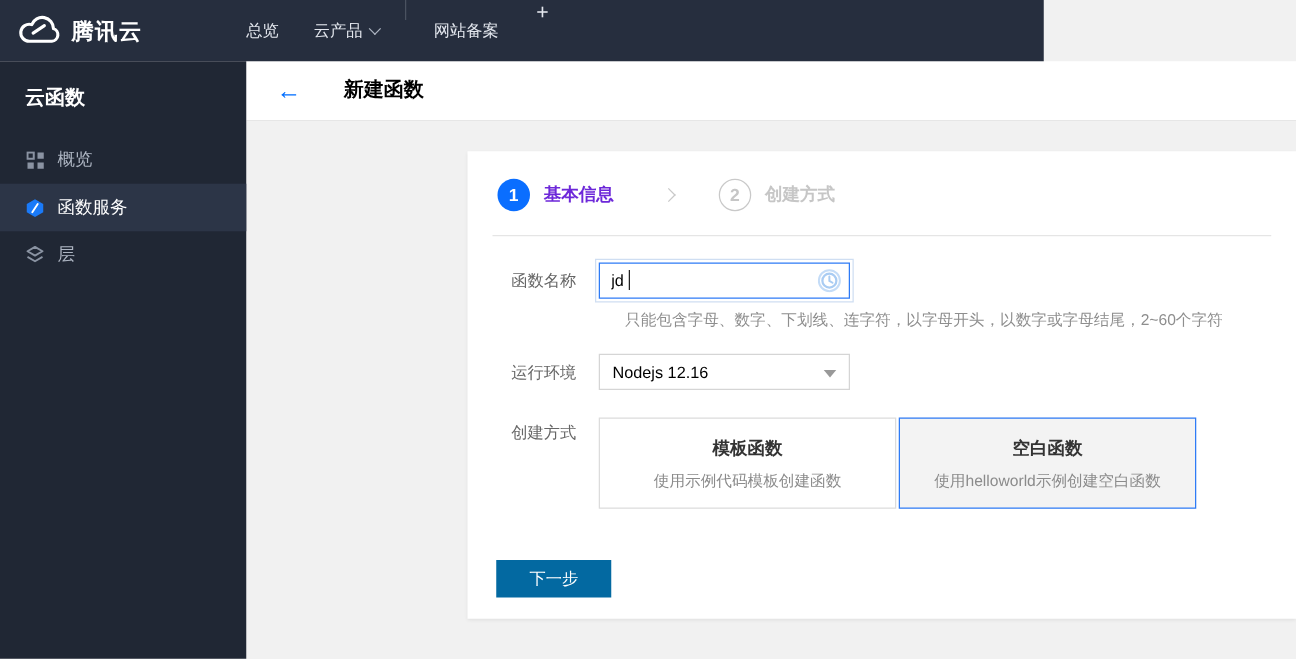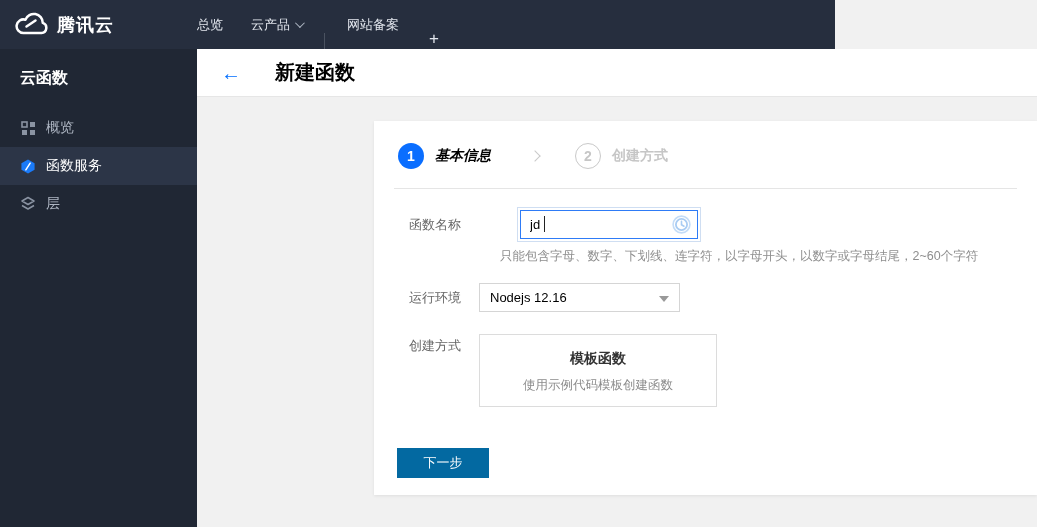--- a/index.html
+++ b/index.html
@@ -4,67 +4,67 @@
 <style>
   * { margin:0; padding:0; box-sizing:border-box; }
   html,body { width:1037px; height:527px; overflow:hidden;
     font-family:"Liberation Sans","DejaVu Sans",sans-serif; background:#f1f1f1; }
 
   
   .topbar { position:absolute; left:0; top:0; width:835px; height:49px;
     background:#262e3e; display:flex; align-items:center; z-index:30; }
   .logo { display:flex; align-items:center; gap:9px; padding-left:14px; width:183px; cursor:pointer; }
   .logo .brand { color:#fff; font-size:18px; font-weight:bold; letter-spacing:1px; }
-  .topnav { display:flex; align-items:flex-end; height:100%; }
+  .topnav { display:flex; align-items:flex-start; height:100%; }
   .topnav .nav-item { color:#e3e7ee; font-size:13px; padding:0 14px; height:100%;
     display:flex; align-items:center; gap:5px; cursor:pointer; text-decoration:none; }
   .nav-divider { width:1px; height:16px; background:#4a5260; margin:0 8px; }
   .plus { font-size:17px; color:#e3e7ee; padding:0 16px; cursor:pointer; }
   .caret-down { width:7px; height:7px; border-right:1.5px solid #aeb6c2; border-bottom:1.5px solid #aeb6c2;
     transform:rotate(45deg) translateY(-2px); display:inline-block; }
 
   
   .sidebar { position:absolute; left:0; top:49px; width:197px; bottom:0; background:#202734; z-index:20; }
   .sidebar-title { color:#fff; font-size:16px; font-weight:bold; padding:19px 0 20px 20px; }
   .side-item { height:38px; display:flex; align-items:center; padding-left:20px; gap:10px;
     color:#aeb6c3; font-size:14px; cursor:pointer; }
   .side-item.active { background:#2c3547; color:#fff; }
   .side-icon { width:16px; height:16px; display:flex; align-items:center; justify-content:center; }
 
   
   .content-header { position:absolute; left:197px; top:49px; right:0; height:48px; background:#fff;
     border-bottom:1px solid #e6e6e6; display:flex; align-items:center; z-index:10; }
   .back-arrow { color:#006eff; font-size:20px; font-weight:bold; margin-left:24px; cursor:pointer; line-height:1; }
-  .page-title { font-size:20px; font-weight:bold; color:#000; margin-left:34px; }
+  .page-title { font-size:16px; font-weight:bold; color:#000; margin-left:34px; }
 
   
   .page { position:absolute; left:197px; top:97px; right:0; bottom:0; background:#f1f1f1; }
   .card { position:absolute; left:177px; top:24px; right:0; height:374px; background:#fff;
     box-shadow:0 1px 3px rgba(0,0,0,0.08); }
 
   
   .wizard { display:flex; align-items:center; padding:22px 0 0 24px; }
   .step-circle { width:26px; height:26px; border-radius:50%; display:flex; align-items:center;
     justify-content:center; font-size:14px; font-weight:bold; }
   .step-circle.active { background:#0a6eff; color:#fff; }
   .step-circle.pending { background:#fff; color:#c6c6c6; border:1px solid #c9c9c9; }
   .step-label { font-size:14px; font-weight:bold; margin-left:11px; }
-  .step-label.active { color:#000000;font-style:italic; }
+  .step-label.active { color:#6d28d9; }
   .step-label.pending { color:#c6c6c6; }
   .step-chevron { width:8px; height:8px; border-top:1.5px solid #c9c9c9; border-right:1.5px solid #c9c9c9;
     transform:rotate(45deg); margin:0 36px 0 40px; }
   .wizard-divider { height:1px; background:#e5e5e5; margin:19px 20px 0 20px; }
 
   
   .form { padding-left:35px; }
   .form-row { display:flex; align-items:center; }
   .form-row.top-align { align-items:flex-start; }
   .form-label { width:70px; flex-shrink:0; font-size:13px; color:#666; }
   .row-name { margin-top:21px; }
-  .input-wrap { position:relative; width:178px; height:29px;margin-left:41px; }
+  .input-wrap { position:relative; width:201px; height:29px; }
   .text-input { width:100%; height:100%; border:1px solid #2e7bf6; outline:1px solid #cfdef2;
     outline-offset:2px; padding:0 30px 0 9px; font-size:13px; color:#000;
     font-family:"Liberation Sans","DejaVu Sans",sans-serif; }
   .fake-caret { position:absolute; left:24px; top:6px; width:1px; height:16px; background:#222; }
   .clock-icon { position:absolute; right:7px; top:5px; }
   .hint { font-size:12.5px; color:#8e8e8e; margin:9px 0 0 91px; }
   .row-runtime { margin-top:18px; }
   .select-box { position:relative; width:201px; height:29px; border:1px solid #d5d5d5; background:#fff;
     font-size:13px; color:#000; display:flex; align-items:center; padding-left:10px; cursor:pointer; }
   .select-caret { position:absolute; right:10px; top:12px; width:0; height:0;
@@ -184,19 +184,23 @@
         </div>
       </div>
 
       <div class="form-row row-method top-align">
         <div class="form-label pad-top">创建方式</div>
         <div class="method-cards">
           <div class="method-card plain">
             <div class="method-title">模板函数</div>
             <div class="method-desc">使用示例代码模板创建函数</div>
           </div>
+          <div class="method-card selected">
+            <div class="method-title">空白函数</div>
+            <div class="method-desc">使用helloworld示例创建空白函数</div>
+          </div>
         </div>
       </div>
     </div>
 
     <button class="next-btn">下一步</button>
   </div>
 </div>
 
 </body></html>

